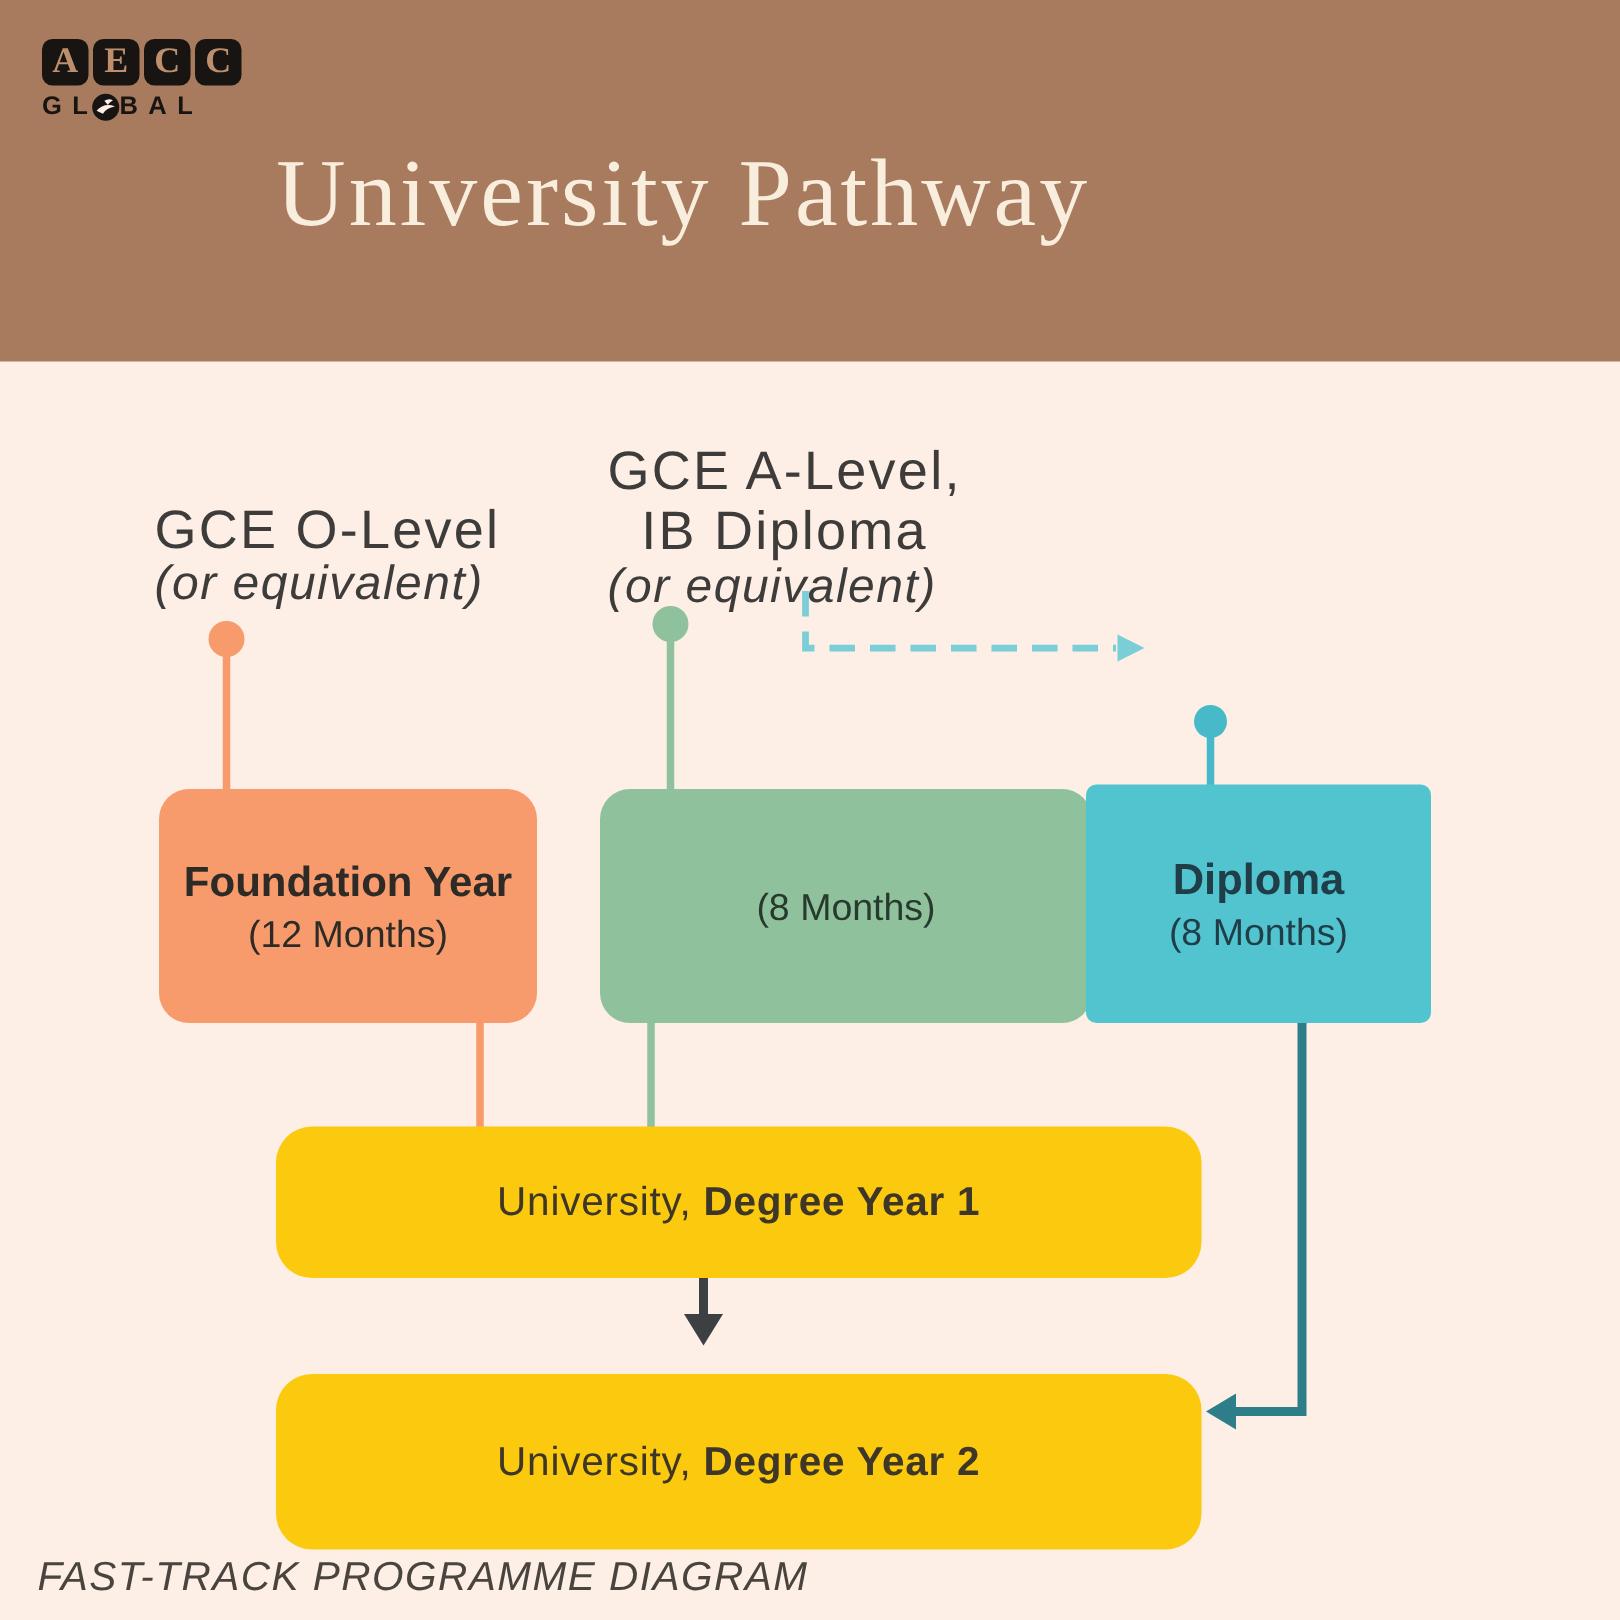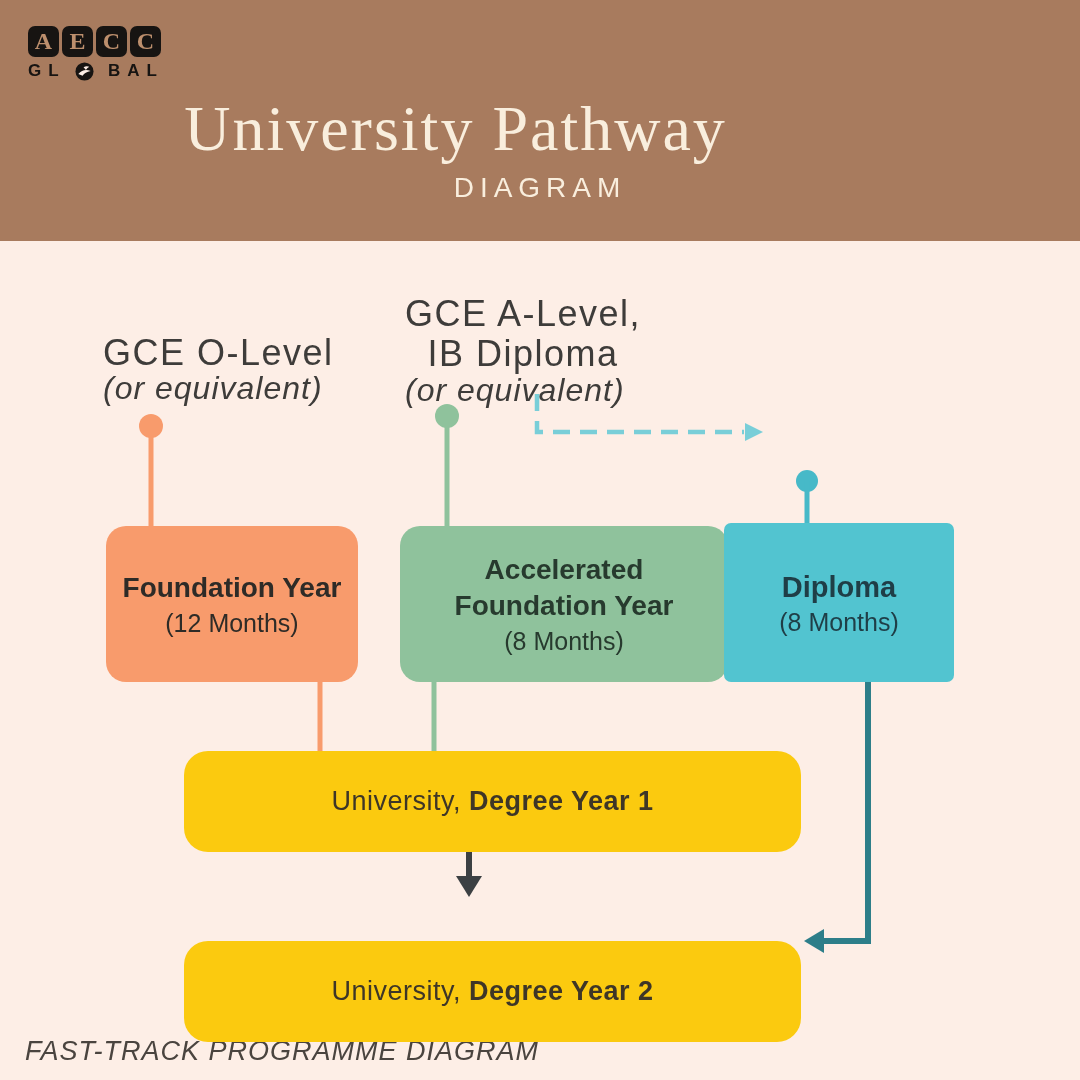--- a/index.html
+++ b/index.html
@@ -16,21 +16,21 @@
   }
   .logo{position:absolute;left:28px;top:26px;width:150px;}
   .logo-tiles{display:flex;gap:3px;}
   .tile{
     width:31px;height:31px;border-radius:7px;background:var(--logo_tile_bg);
     color:var(--logo_tile_text);
     font-family:"Liberation Serif",serif;font-weight:700;font-size:24px;
     display:flex;align-items:center;justify-content:center;
   }
   .logo-word{
-    margin-top:4px;width:136px;display:flex;align-items:center;justify-content:space-between;
+    margin-top:4px;width:136px;display:flex;align-items:center;justify-content:flex-start;
     color:var(--logo_word_text);font-weight:700;font-size:17px;letter-spacing:7px;
   }
   .logo-word .globe{width:19px;height:19px;flex:0 0 auto;margin-left:-5px;}
   .title{
     position:absolute;left:0;top:92px;width:911px;text-align:center;
     font-family:"Liberation Serif","DejaVu Serif",serif;
     font-size:64px;font-weight:400;letter-spacing:2px;color:var(--header_text);
   }
   .subtitle{
     position:absolute;left:0;top:172px;width:1080px;text-align:center;
@@ -61,21 +61,21 @@
   }
   .node .t{font-weight:700;font-size:28px;line-height:36px;}
   .node .d{font-size:25px;margin-top:3px;}
   .box-foundation{left:106px;top:526px;width:252px;height:156px;background:var(--orange);color:var(--box_text_dark);}
   .box-foundation .t{width:220px;}
   .box-accelerated{left:400px;top:526px;width:328px;height:156px;background:var(--green);color:var(--accelerated_text);}
   .box-accelerated .t{width:300px;}
   .box-diploma{left:724px;top:523px;width:230px;height:159px;border-radius:7px;background:var(--teal);color:var(--diploma_text);}
   .box-diploma .t{font-size:29px;}
   .box-degree{left:184px;top:751px;width:617px;height:101px;border-radius:24px;background:var(--yellow);color:var(--yellow_text);}
-  .box-degree2{top:941px;height:101px;}
+  .box-degree2{top:916px;height:117px;}
   .degree-line{font-size:27px;letter-spacing:0.5px;}
   .degree-line b{font-weight:700;}
 </style>
 </head>
 <body>
 
 <div class="canvas">
 
   <div class="header">
     <div class="logo">
@@ -89,21 +89,20 @@
         <span>GL</span>
         <svg class="globe" viewBox="0 0 20 20">
           <circle cx="10" cy="10" r="9.5" fill="#171412"></circle>
           <path d="M3.5 12.5 Q9 6.5 16.5 9.5 Q10.5 10.5 8 14.5 Z" fill="#fdeee6"></path>
           <path d="M9 5.5 Q12 3.5 15 5 Q12.5 6.5 11.5 8.5 Z" fill="#fdeee6"></path>
         </svg>
         <span>BAL</span>
       </div>
     </div>
     <div class="title">University Pathway</div>
-    <div class="subtitle">DIAGRAM</div>
   </div>
 
   <div class="src-title o-title">GCE O-Level</div>
   <div class="src-note o-note">(or equivalent)</div>
   <div class="src-title a-title">GCE A-Level,
 IB Diploma</div>
   <div class="src-note a-note">(or equivalent)</div>
 
   <svg class="wires" width="1080" height="1080" viewBox="0 0 1080 1080">
 
@@ -140,21 +139,20 @@
       <path d="M824 929 V953 L804 941 Z" stroke="none"></path>
     </g>
   </svg>
 
   <div class="node box-foundation">
     <div class="t">Foundation Year</div>
     <div class="d">(12 Months)</div>
   </div>
 
   <div class="node box-accelerated">
-    <div class="t">Accelerated Foundation Year</div>
     <div class="d">(8 Months)</div>
   </div>
 
   <div class="node box-diploma">
     <div class="t">Diploma</div>
     <div class="d">(8 Months)</div>
   </div>
 
   <div class="node box-degree">
     <div class="degree-line"><span>University, </span><b>Degree Year 1</b></div>

